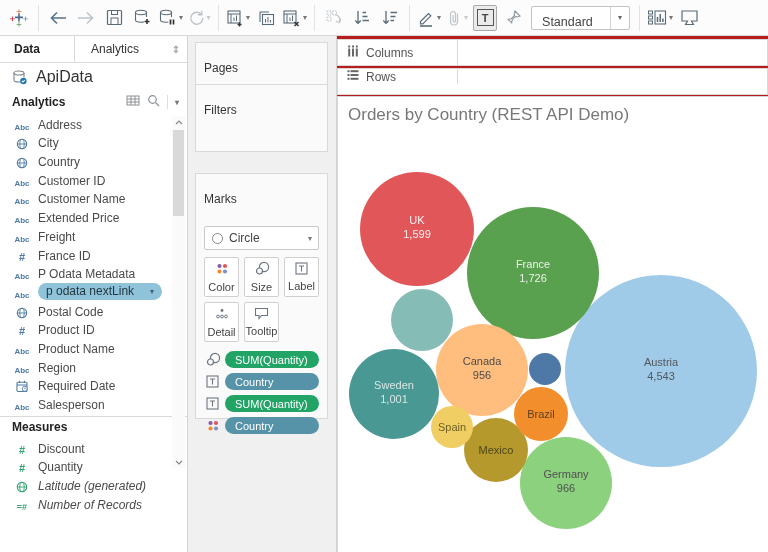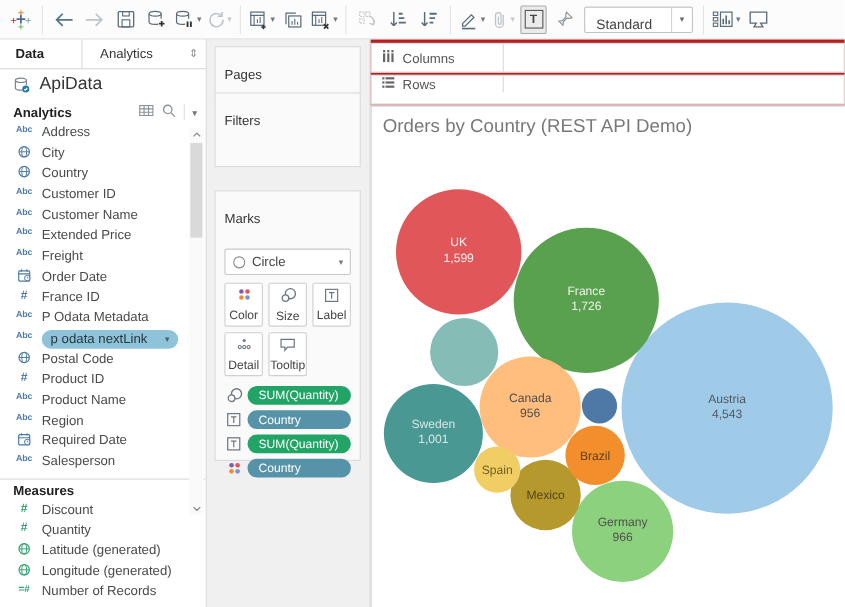--- a/index.html
+++ b/index.html
@@ -31,26 +31,26 @@
   #tab-analytics{flex:1;display:flex;align-items:center;padding-left:16px;color:#333;cursor:pointer;}
   #tab-expand{width:22px;display:flex;align-items:center;justify-content:center;color:#8a8a8a;
             font-size:10px;cursor:pointer;}
   #connection{height:28px;display:flex;align-items:center;gap:6px;padding-left:10px;font-size:16px;
             color:#333;}
   .fields-header{height:22px;display:flex;align-items:center;padding:0 4px 0 12px;font-size:12px;
             font-weight:bold;color:#222;}
   .fh-icons{margin-left:auto;display:flex;align-items:center;gap:7px;}
   .fh-sep{width:1px;height:14px;background:#ddd;}
   .fh-caret{font-size:8px;color:#777;padding-right:4px;}
-  .field-row{height:18.7px;display:flex;align-items:flex-start;gap:6px;padding-left:12px;font-size:12px;
+  .field-row{height:18.7px;display:flex;align-items:flex-end;gap:6px;padding-left:12px;font-size:12px;
             color:#4a4a4a;white-space:nowrap;cursor:pointer;}
   .field-ic{width:20px;display:flex;align-items:center;justify-content:center;flex:none;}
   .ic-abc{font-size:8px;font-weight:bold;}
   .ic-hash{font-size:11px;font-weight:bold;}
-  .field-row .italic{}
+  .field-row .italic{font-style:italic;}
   .pill-select{background:#8fc3d9;border-radius:9px;height:17px;display:inline-flex;align-items:center;
             padding:0 8px 0 8px;gap:14px;color:#243740;}
   .pill-select .caret{color:#41606e;}
   #measures-divider{border-top:1px solid #d9d9d9;margin-top:4px;}
   
   #vscroll{position:absolute;right:2px;top:80px;width:13px;height:352px;background:#fafafa;}
   .vs-arrow{position:absolute;left:0;width:13px;height:12px;display:flex;align-items:center;
             justify-content:center;cursor:pointer;}
   .vs-arrow svg{display:block;}
   #vs-thumb{position:absolute;left:1px;top:14px;width:11px;height:86px;background:#d9d9d9;cursor:pointer;}
@@ -326,91 +326,78 @@
         <span class="">Extended Price</span>
       </div>
       <div class="field-row">
         <span class="field-ic">
           <span class="ic-abc" style="color:#4f7aa5">Abc</span>
         </span>
         <span class="">Freight</span>
       </div>
       <div class="field-row">
         <span class="field-ic">
+          <span class="ic-hash" style="color:#4f7aa5">#</span>
+        </span>
+        <span class="">France ID</span>
+      </div>
+      <div class="field-row">
+        <span class="field-ic">
+          <span class="ic-abc" style="color:#4f7aa5">Abc</span>
+        </span>
+        <span class="">P Odata Metadata</span>
+      </div>
+      <div class="field-row">
+        <span class="field-ic">
+          <span class="ic-abc" style="color:#4f7aa5">Abc</span>
+        </span>
+        <span class="pill-select">
+          <span>p odata nextLink</span>
+          <span class="caret">▾</span>
+        </span>
+      </div>
+      <div class="field-row">
+        <span class="field-ic">
+          <svg width="12" height="12" viewBox="0 0 12 12">
+            <circle cx="6" cy="6" r="4.7" fill="none" stroke="#4f7aa5" stroke-width="1.1"></circle>
+            <ellipse cx="6" cy="6" rx="2.2" ry="4.7" fill="none" stroke="#4f7aa5" stroke-width=".9"></ellipse>
+            <line x1="1.3" y1="6" x2="10.7" y2="6" stroke="#4f7aa5" stroke-width=".9"></line>
+          </svg>
+        </span>
+        <span class="">Postal Code</span>
+      </div>
+      <div class="field-row">
+        <span class="field-ic">
+          <span class="ic-hash" style="color:#4f7aa5">#</span>
+        </span>
+        <span class="">Product ID</span>
+      </div>
+      <div class="field-row">
+        <span class="field-ic">
+          <span class="ic-abc" style="color:#4f7aa5">Abc</span>
+        </span>
+        <span class="">Product Name</span>
+      </div>
+      <div class="field-row">
+        <span class="field-ic">
+          <span class="ic-abc" style="color:#4f7aa5">Abc</span>
+        </span>
+        <span class="">Region</span>
+      </div>
+      <div class="field-row">
+        <span class="field-ic">
           <svg width="13" height="13" viewBox="0 0 13 13">
             <rect x="1" y="2.2" width="10" height="9.3" rx="1" fill="none" stroke="#4f7aa5" stroke-width="1.1"></rect>
             <line x1="1" y1="5" x2="11" y2="5" stroke="#4f7aa5"></line>
             <line x1="3.5" y1=".8" x2="3.5" y2="3" stroke="#4f7aa5"></line>
             <line x1="8.5" y1=".8" x2="8.5" y2="3" stroke="#4f7aa5"></line>
             <circle cx="8.8" cy="8.8" r="2.5" fill="#fff" stroke="#4f7aa5" stroke-width=".9"></circle>
             <path d="M8.8 7.6v1.2h1" fill="none" stroke="#4f7aa5" stroke-width=".8"></path>
           </svg>
         </span>
-        <span class="">Order Date</span>
-      </div>
-      <div class="field-row">
-        <span class="field-ic">
-          <span class="ic-hash" style="color:#4f7aa5">#</span>
-        </span>
-        <span class="">France ID</span>
-      </div>
-      <div class="field-row">
-        <span class="field-ic">
-          <span class="ic-abc" style="color:#4f7aa5">Abc</span>
-        </span>
-        <span class="">P Odata Metadata</span>
-      </div>
-      <div class="field-row">
-        <span class="field-ic">
-          <span class="ic-abc" style="color:#4f7aa5">Abc</span>
-        </span>
-        <span class="pill-select">
-          <span>p odata nextLink</span>
-          <span class="caret">▾</span>
-        </span>
-      </div>
-      <div class="field-row">
-        <span class="field-ic">
-          <svg width="12" height="12" viewBox="0 0 12 12">
-            <circle cx="6" cy="6" r="4.7" fill="none" stroke="#4f7aa5" stroke-width="1.1"></circle>
-            <ellipse cx="6" cy="6" rx="2.2" ry="4.7" fill="none" stroke="#4f7aa5" stroke-width=".9"></ellipse>
-            <line x1="1.3" y1="6" x2="10.7" y2="6" stroke="#4f7aa5" stroke-width=".9"></line>
-          </svg>
-        </span>
-        <span class="">Postal Code</span>
-      </div>
-      <div class="field-row">
-        <span class="field-ic">
-          <span class="ic-hash" style="color:#4f7aa5">#</span>
-        </span>
-        <span class="">Product ID</span>
-      </div>
-      <div class="field-row">
-        <span class="field-ic">
-          <span class="ic-abc" style="color:#4f7aa5">Abc</span>
-        </span>
-        <span class="">Product Name</span>
-      </div>
-      <div class="field-row">
-        <span class="field-ic">
-          <span class="ic-abc" style="color:#4f7aa5">Abc</span>
-        </span>
-        <span class="">Region</span>
-      </div>
-      <div class="field-row">
-        <span class="field-ic">
-          <svg width="13" height="13" viewBox="0 0 13 13">
-            <rect x="1" y="2.2" width="10" height="9.3" rx="1" fill="none" stroke="#4f7aa5" stroke-width="1.1"></rect>
-            <line x1="1" y1="5" x2="11" y2="5" stroke="#4f7aa5"></line>
-            <line x1="3.5" y1=".8" x2="3.5" y2="3" stroke="#4f7aa5"></line>
-            <line x1="8.5" y1=".8" x2="8.5" y2="3" stroke="#4f7aa5"></line>
-            <circle cx="8.8" cy="8.8" r="2.5" fill="#fff" stroke="#4f7aa5" stroke-width=".9"></circle>
-            <path d="M8.8 7.6v1.2h1" fill="none" stroke="#4f7aa5" stroke-width=".8"></path>
-          </svg>
-        </span>
         <span class="">Required Date</span>
       </div>
       <div class="field-row">
         <span class="field-ic">
           <span class="ic-abc" style="color:#4f7aa5">Abc</span>
         </span>
         <span class="">Salesperson</span>
       </div>
     </div>
   <div id="measures-divider"></div>
@@ -432,30 +419,20 @@
       </div>
       <div class="field-row">
         <span class="field-ic">
           <svg width="12" height="12" viewBox="0 0 12 12">
             <circle cx="6" cy="6" r="4.7" fill="none" stroke="#34a273" stroke-width="1.1"></circle>
             <ellipse cx="6" cy="6" rx="2.2" ry="4.7" fill="none" stroke="#34a273" stroke-width=".9"></ellipse>
             <line x1="1.3" y1="6" x2="10.7" y2="6" stroke="#34a273" stroke-width=".9"></line>
           </svg>
         </span>
         <span class="italic">Latitude (generated)</span>
-      </div>
-      <div class="field-row">
-        <span class="field-ic">
-          <svg width="12" height="12" viewBox="0 0 12 12">
-            <circle cx="6" cy="6" r="4.7" fill="none" stroke="#34a273" stroke-width="1.1"></circle>
-            <ellipse cx="6" cy="6" rx="2.2" ry="4.7" fill="none" stroke="#34a273" stroke-width=".9"></ellipse>
-            <line x1="1.3" y1="6" x2="10.7" y2="6" stroke="#34a273" stroke-width=".9"></line>
-          </svg>
-        </span>
-        <span class="italic">Longitude (generated)</span>
       </div>
       <div class="field-row">
         <span class="field-ic">
           <span class="ic-hash" style="color:#34a273;font-size:9px">=#</span>
         </span>
         <span class="italic">Number of Records</span>
       </div>
     </div>
   <div id="vscroll">
     <div class="vs-arrow" style="top:0;">

